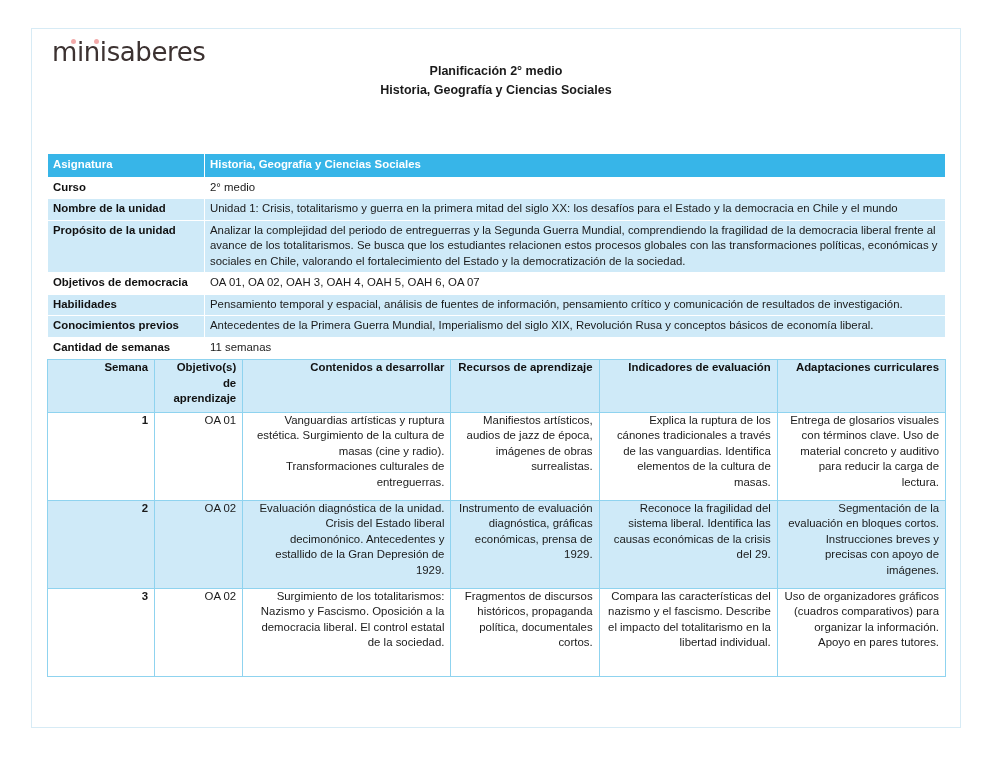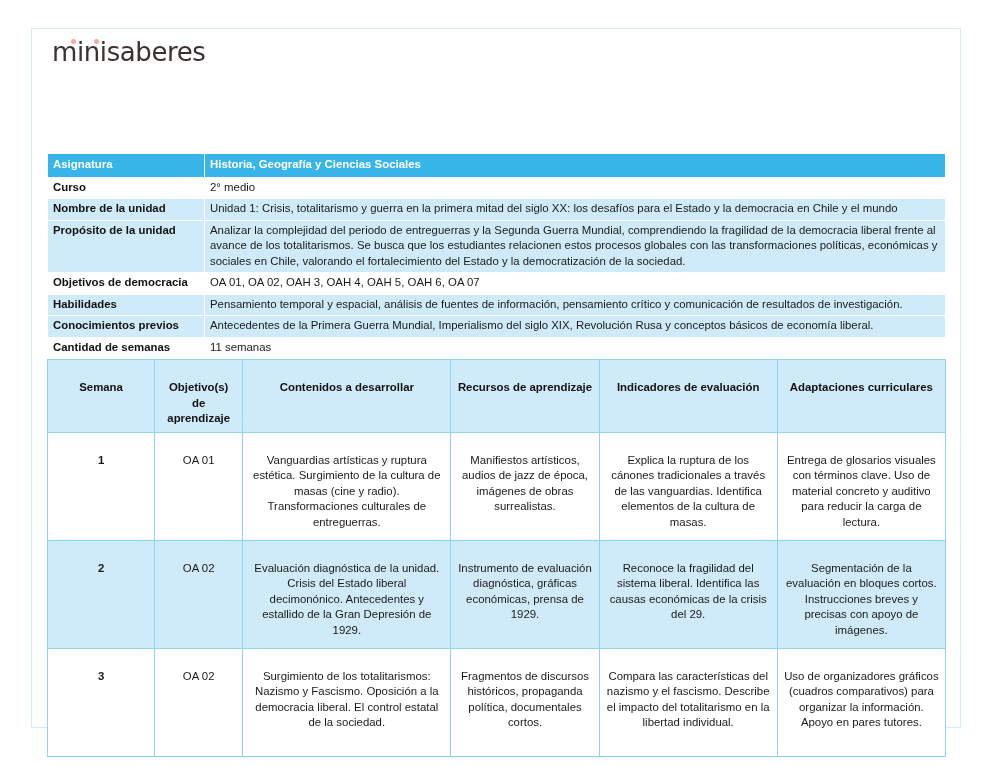--- a/index.html
+++ b/index.html
@@ -153,23 +153,23 @@
     border-collapse: collapse;
     table-layout: fixed;
     width: 899px;
     font-size: 11.4px;
     line-height: 15.5px;
     margin-top: 0;
   }
   table.weeks th,
   table.weeks td {
     border: 1px solid #8fd3ef;
-    padding: 20px 6px 5px 6px;
+    padding: 0 6px 5px 6px;
     vertical-align: top;
-    text-align: center;
+    text-align: right;
   }
   table.weeks thead th {
     background: #cfeaf8;
     font-weight: 700;
     color: #111111;
     height: 46px;
     vertical-align: top;
   }
   table.weeks tbody tr.wk-white td { background: #ffffff; }
   table.weeks tbody tr.wk-blue  td { background: #cfeaf8; }
@@ -200,20 +200,24 @@
     <div class="wm-blob wm-b8"></div>
     <div class="wm-text">minisaberes</div>
   </div>
 
   <div class="logo">
     <span>minisaberes</span>
     <span class="dot d1"></span>
     <span class="dot d2"></span>
   </div>
 
+  <div class="titles">
+    <div class="title-line">Planificación 2° medio</div>
+    <div class="title-line">Historia, Geografía y Ciencias Sociales</div>
+  </div>
 
   <div class="tbl-wrap">
 
     <table class="info">
       <colgroup>
           <col class="c-lbl">
           <col>
         </colgroup>
       <tbody>
         <tr class="hdr-row">

